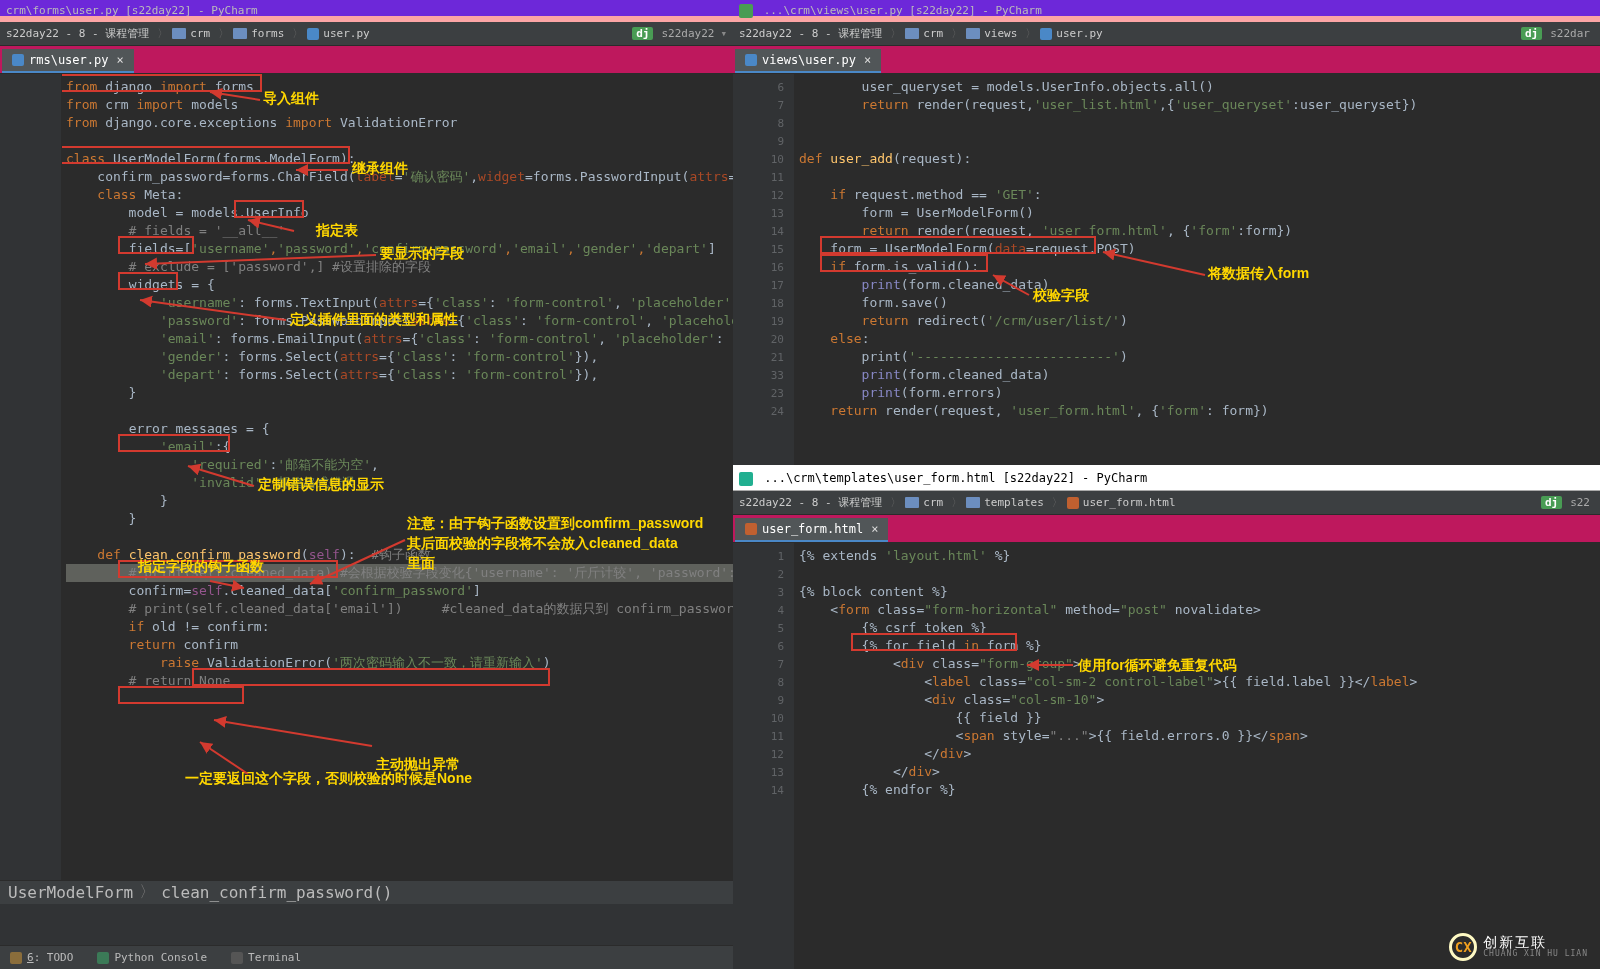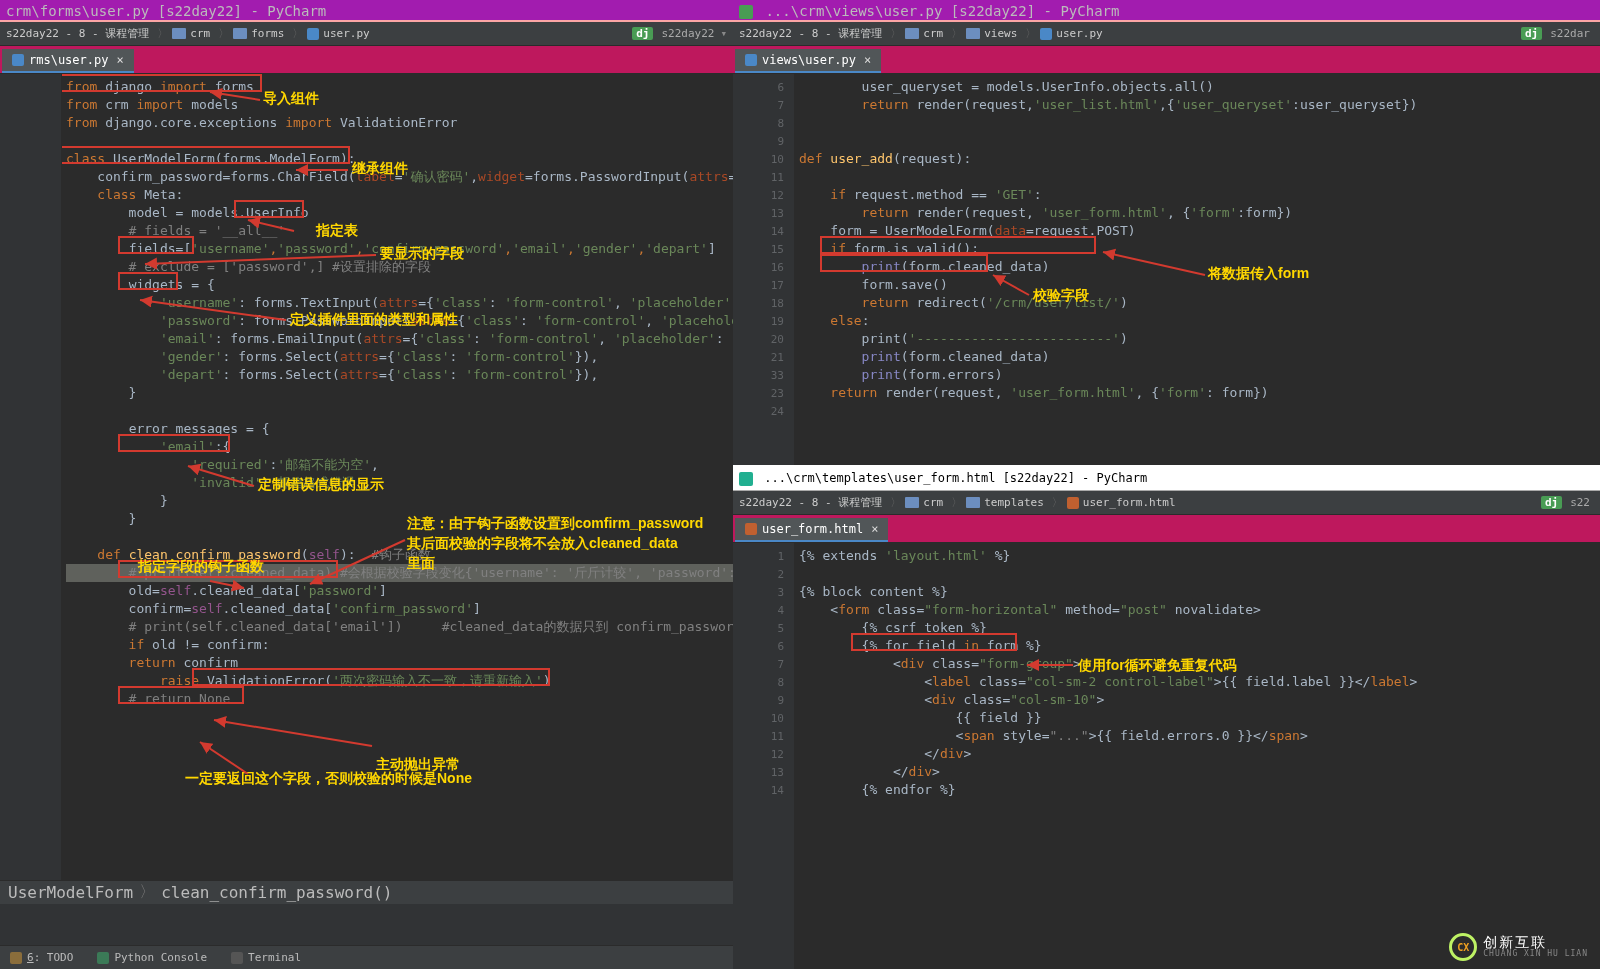--- a/index.html
+++ b/index.html
@@ -1,21 +1,21 @@
 <!DOCTYPE html>
 <html><head>
 <meta charset="utf-8">
 <style>
 * { margin:0; padding:0; box-sizing:border-box; }
 body { width:1600px; height:969px; font-family:Consolas,Monaco,monospace; font-size:12px; background:#2b2b2b; color:#a9b7c6; position:relative; overflow:hidden; }
 .pane-left { position:absolute; left:0; top:0; width:733px; height:969px; background:#313335; }
 .pane-right-top { position:absolute; left:733px; top:0; width:867px; height:465px; background:#313335; }
 .pane-right-bottom { position:absolute; left:733px; top:465px; width:867px; height:504px; background:#313335; }
 
-.titlebar { height:22px; background:#a21caf; color:#bbb; font-size:14px; line-height:22px; padding-left:6px; border-bottom:2px solid #fca5a5; }
+.titlebar { height:22px; background:#6d28d9; color:#bbb; font-size:11px; line-height:22px; padding-left:6px; border-bottom:6px solid #fca5a5; }
 .titlebar .ico { display:inline-block; width:14px; height:14px; background:#499c54; border-radius:2px; margin-right:4px; vertical-align:middle; }
 
 .breadcrumb { height:24px; background:#3c3f41; display:flex; align-items:center; padding:0 6px; font-size:11px; color:#bbb; border-bottom:1px solid #2b2b2b; }
 .breadcrumb .bc-item { display:inline-flex; align-items:center; margin-right:4px; color:#ccc; cursor:pointer; }
 .breadcrumb .sep { margin:0 4px; color:#666; }
 .breadcrumb .dj-badge { background:#499c54; color:#fff; border-radius:2px; font-weight:bold; padding:0 4px; margin-left:auto; margin-right:8px; }
 .breadcrumb .s22d { color:#aaa; margin-right:4px; }
 .breadcrumb .dropdown-ico { color:#888; margin-left:2px; }
 
 .tabs { height:28px; background:#be185d; display:flex; align-items:flex-end; padding-left:2px; border-bottom:1px solid #2b2b2b; }
@@ -52,21 +52,21 @@
 .footer .fi-ico.todo { background:#8a6d3b; }
 .footer .fi-ico.term { background:#555; }
 
 .icon-folder { display:inline-block; width:14px; height:11px; background:#6c8ebf; margin-right:4px; border-radius:1px; }
 .icon-py { display:inline-block; width:12px; height:12px; background:#4a88c7; margin-right:4px; border-radius:2px; }
 
 .pane-right-bottom .titlebar {height:26px;line-height:26px;background:#fff;color:#000;font-size:12px;border-bottom:1px solid #aaa;}
 .pane-right-bottom .titlebar .ico{background:#21af90;}
 
 .logo-watermark{position:absolute;right:12px;bottom:8px;display:flex;align-items:center;gap:6px;}
-.logo-watermark .circle{width:28px;height:28px;border:3px solid #bef264;border-radius:50%;display:flex;align-items:center;justify-content:center;color:#f0a020;font-weight:bold;font-size:10px;}
+.logo-watermark .circle{width:28px;height:28px;border:3px solid #fef9c3;border-radius:50%;display:flex;align-items:center;justify-content:center;color:#f0a020;font-weight:bold;font-size:14px;}
 .logo-watermark .txt{color:#fff;font-size:14px;letter-spacing:2px;}
 </style>
 </head>
 <body>
 
 <div class="pane-left">
   <div class="titlebar">
     <span>crm\forms\user.py [s22day22] - PyCharm</span>
   </div>
   <div class="breadcrumb">
@@ -122,21 +122,20 @@
 <div class="l"></div>
 <div class="l"><span>        </span><span>error_messages</span><span> = {</span></div>
 <div class="l"><span>            </span><span class="s">'email'</span><span>:{</span></div>
 <div class="l"><span>                </span><span class="s">'required'</span><span>:</span><span class="s">'邮箱不能为空'</span><span>,</span></div>
 <div class="l"><span>                </span><span class="s">'invalid'</span><span>:</span><span class="s">'邮箱格式错误'</span><span>,</span></div>
 <div class="l"><span>            }</span></div>
 <div class="l"><span>        }</span></div>
 <div class="l"></div>
 <div class="l"><span class="k">    def </span><span class="fn">clean_confirm_password</span><span>(</span><span class="self">self</span><span>):</span><span class="c">  #钩子函数</span></div>
 <div class="l" style="background:#5f615c;"><span class="c">        # print(self.cleaned_data) #会根据校验字段变化{'username': '斤斤计较', 'password': '1223', 'conf</span></div>
-<div class="l"><span>        old=</span><span class="self">self</span><span>.cleaned_data[</span><span class="s">'password'</span><span>]</span></div>
 <div class="l"><span>        confirm=</span><span class="self">self</span><span>.cleaned_data[</span><span class="s">'confirm_password'</span><span>]</span></div>
 <div class="l"><span class="c">        # print(self.cleaned_data['email'])     #cleaned_data的数据只到 confirm_password,打印email的时候这里</span></div>
 <div class="l"><span class="k">        if </span><span>old != confirm:</span></div>
 <div class="l"><span class="k">        return </span><span>confirm</span></div>
 <div class="l"><span class="k">            raise </span><span>ValidationError(</span><span class="s">'两次密码输入不一致，请重新输入'</span><span>)</span></div>
 <div class="l"><span class="c">        # return None</span></div>
 
     <div class="red-box" style="left:-2px;top:0px;width:202px;height:18px;"></div>
     <div class="red-box" style="left:-2px;top:72px;width:290px;height:18px;"></div>
     <div class="red-box" style="left:172px;top:126px;width:70px;height:18px;"></div>
@@ -253,20 +252,21 @@
         <div class="ln">24</div>
     </div>
     <div class="code">
 <div class="l"><span>        user_queryset = models.UserInfo.objects.all()</span></div>
 <div class="l"><span class="k">        return </span><span>render(request,</span><span class="s">'user_list.html'</span><span>,{</span><span class="s">'user_queryset'</span><span>:user_queryset})</span></div>
 <div class="l"></div>
 <div class="l"></div>
 <div class="l"><span class="k">def </span><span class="fn">user_add</span><span>(request):</span></div>
 <div class="l"></div>
 <div class="l"><span class="k">    if </span><span>request.method == </span><span class="s">'GET'</span><span>:</span></div>
+<div class="l"><span>        form = UserModelForm()</span></div>
 <div class="l"><span class="k">        return </span><span>render(request, </span><span class="s">'user_form.html'</span><span>, {</span><span class="s">'form'</span><span>:form})</span></div>
 <div class="l"><span>    form = UserModelForm(</span><span class="pa">data</span><span>=request.POST)</span></div>
 <div class="l"><span class="k">    if </span><span>form.is_valid():</span></div>
 <div class="l"><span class="bi">        print</span><span>(form.cleaned_data)</span></div>
 <div class="l"><span>        form.save()</span></div>
 <div class="l"><span class="k">        return </span><span>redirect(</span><span class="s">'/crm/user/list/'</span><span>)</span></div>
 <div class="l"><span class="k">    else</span><span>:</span></div>
 <div class="l"><span>        print(</span><span class="s">'-------------------------'</span><span>)</span></div>
 <div class="l"><span class="bi">        print</span><span>(form.cleaned_data)</span></div>
 <div class="l"><span class="bi">        print</span><span>(form.errors)</span></div>

